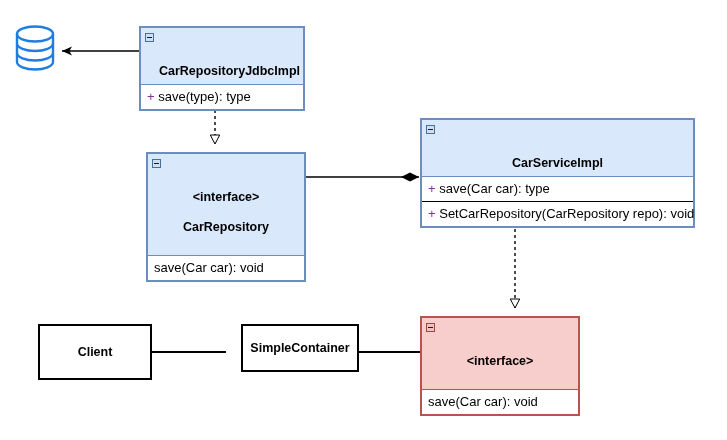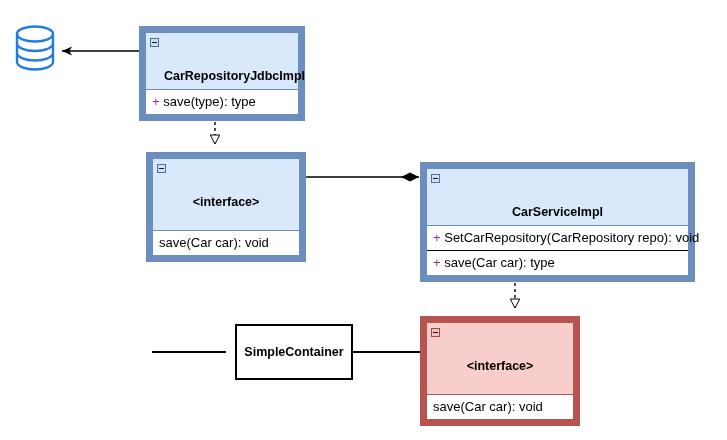--- a/index.html
+++ b/index.html
@@ -26,21 +26,21 @@
     width: 727px;
     height: 440px;
     pointer-events: none;
   }
 
   
   .uml-box {
     position: absolute;
     box-sizing: border-box;
     background: #ffffff;
-    border: 7px solid #0c4a6e;
+    border: 2px solid #0c4a6e;
     z-index: 3;
   }
   .uml-box.blue  { border-color: #6c8ebf; }
   .uml-box.red   { border-color: #b85450; }
 
   .uml-header {
     position: relative;
     box-sizing: border-box;
     background: #dae8fc;
     border-bottom: 1px solid #6c8ebf;
@@ -179,49 +179,53 @@
     <div class="uml-row">
       <span class="vis-pub">+</span>
       <span>save(type): type</span>
     </div>
   </div>
 
   <div class="uml-box blue" style="left:146px; top:152px; width:160px;">
     <div class="uml-header">
       <span class="collapse-icon"></span>
       <div>&lt;interface&gt;</div>
+      <div>CarRepository</div>
     </div>
     <div class="uml-row">
       <span>save(Car car): void</span>
     </div>
   </div>
 
-  <div class="uml-box blue" style="left:420px; top:118px; width:275px;margin-top:44px;">
+  <div class="uml-box blue" style="left:420px; top:118px; width:275px;">
     <div class="uml-header">
       <span class="collapse-icon"></span>
       <span>CarServiceImpl</span>
+    </div>
+    <div class="uml-row">
+      <span class="vis-pub">+</span>
+      <span>save(Car car): type</span>
     </div>
     <div class="uml-row">
       <span class="vis-pub">+</span>
       <span>SetCarRepository(CarRepository repo): void</span>
     </div>
-    <div class="uml-row">
-      <span class="vis-pub">+</span>
-      <span>save(Car car): type</span>
-    </div>
   </div>
 
   <div class="uml-box red" style="left:420px; top:316px; width:160px;">
     <div class="uml-header">
       <span class="collapse-icon"></span>
       <div>&lt;interface&gt;</div>
     </div>
     <div class="uml-row">
       <span>save(Car car): void</span>
     </div>
   </div>
 
-
-  <div class="plain-box" style="left:235px; top:324px; width:118px; height:56px;">
+  <div class="plain-box" style="left:38px; top:324px; width:114px; height:56px;">
+    <span>Client</span>
+  </div>
+
+  <div class="plain-box" style="left:241px; top:324px; width:118px; height:48px;">
     <span>SimpleContainer</span>
   </div>
 
 </div>
 
 </body></html>

